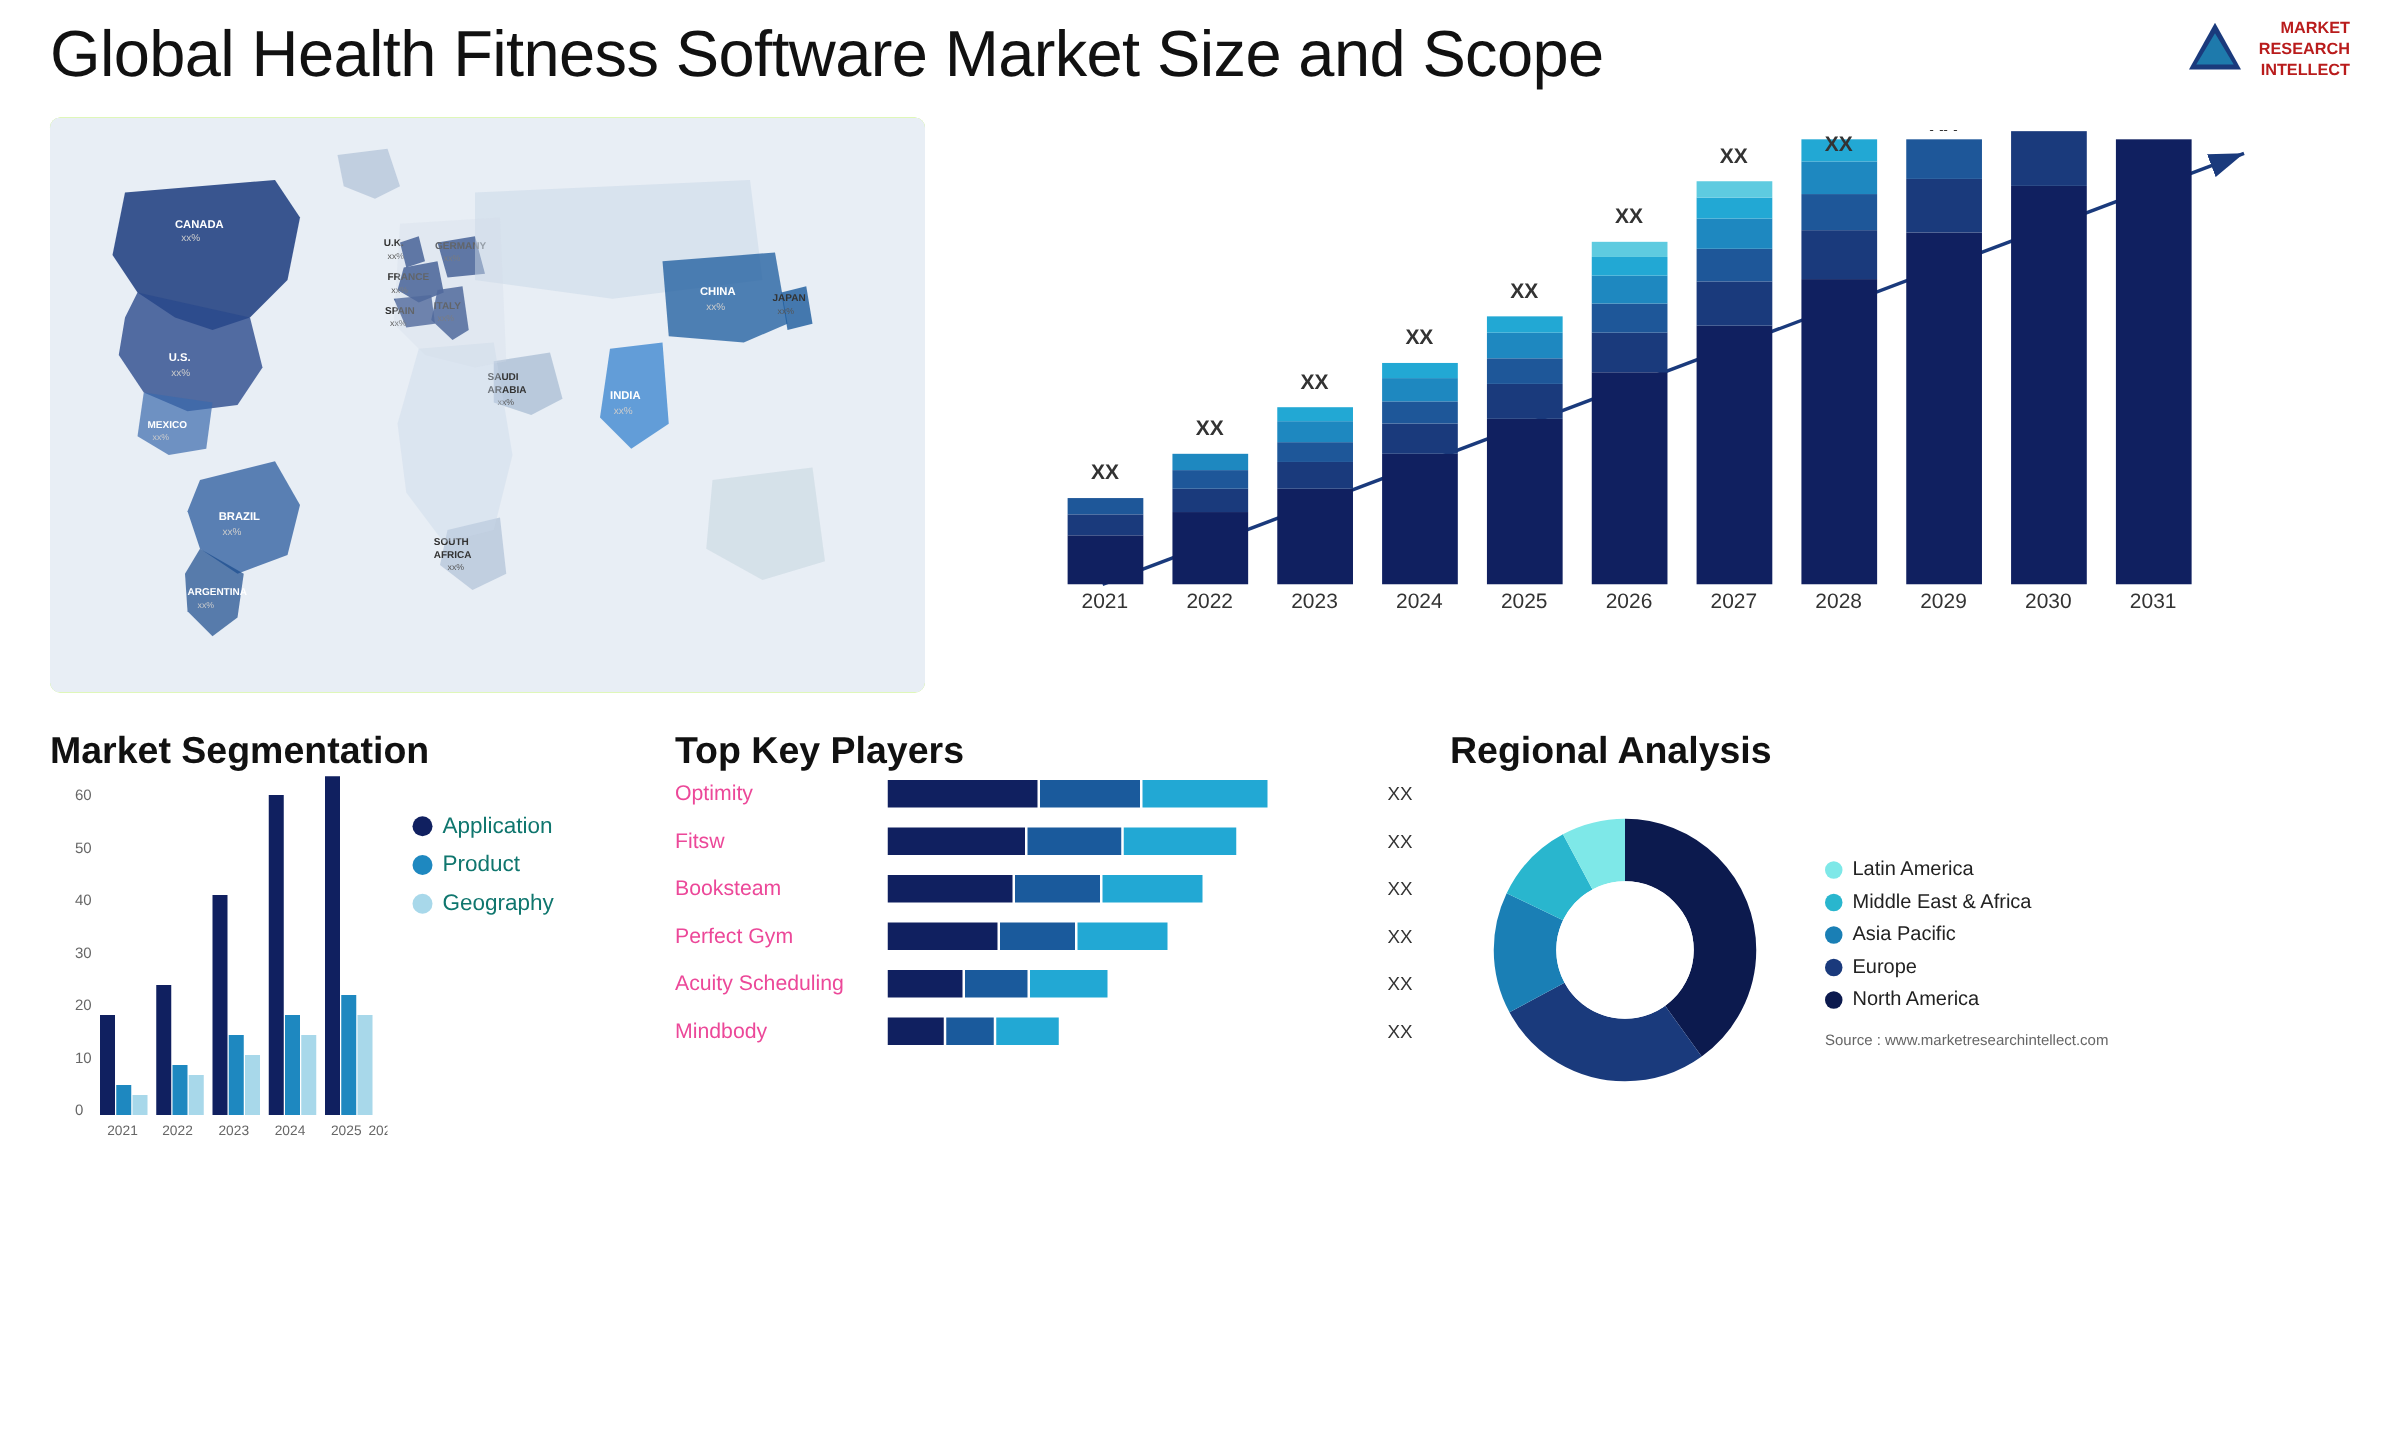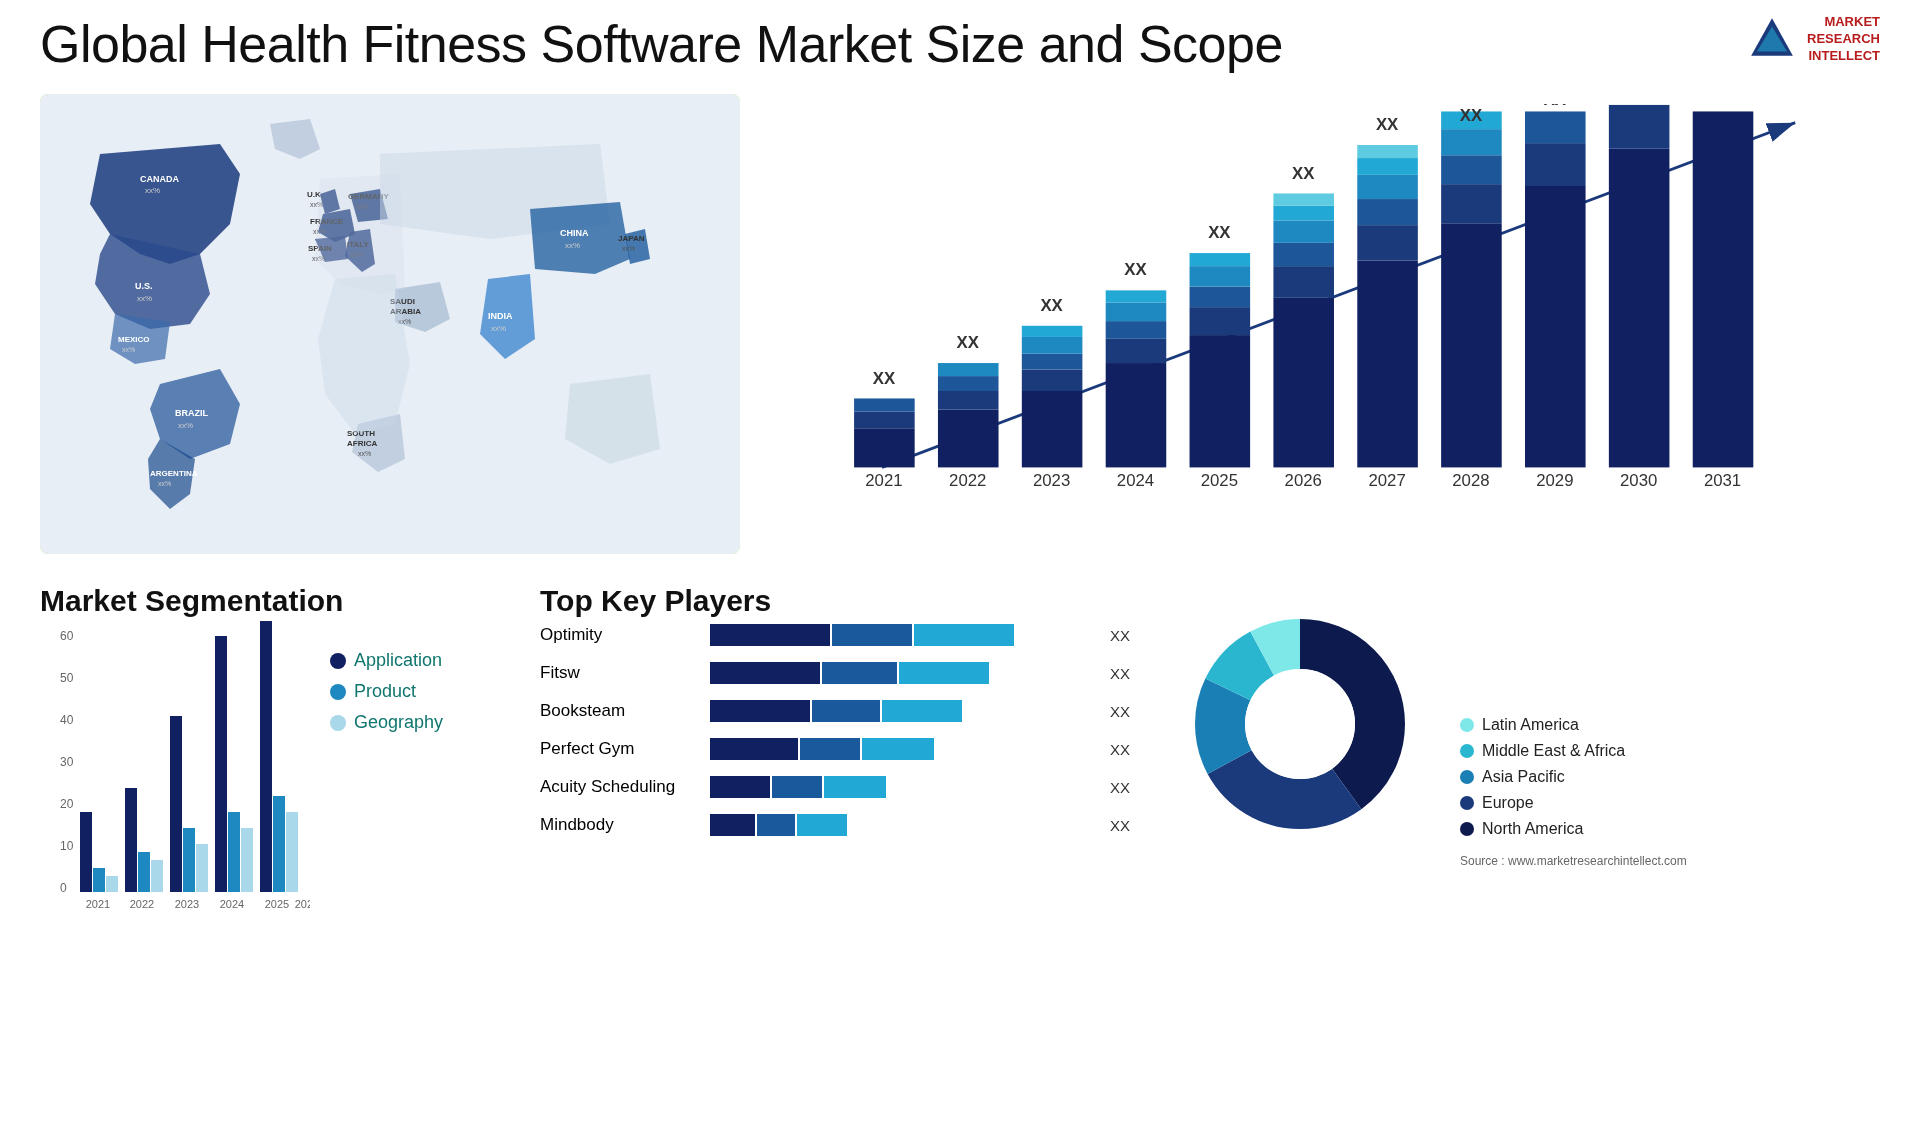--- a/index.html
+++ b/index.html
@@ -131,40 +131,40 @@
       flex-direction: column;
       gap: 8px;
     }
     .player-row {
       display: flex;
       align-items: center;
       gap: 10px;
     }
     .player-name {
       font-size: 17px;
-      color: #000000;
+      color: #ec4899;
       width: 160px;
       flex-shrink: 0;
     }
     .player-bar-wrap {
       flex: 1;
       height: 30px;
       display: flex;
       gap: 2px;
     }
     .player-value {
       font-size: 15px;
       color: #333;
       width: 30px;
     }
 
     
     .regional-content {
       display: flex;
-      align-items: flex-end;
+      align-items: center;
       gap: 20px;
     }
     .donut-wrap {
       flex: 0 0 280px;
     }
     .regional-legend {
       display: flex;
       flex-direction: column;
       gap: 8px;
     }
@@ -529,20 +529,21 @@
               <rect x="87" y="4" width="50" height="22" fill="#22a8d4"></rect>
             </svg>
           </div>
           <span class="player-value">XX</span>
         </div>
 
       </div>
     </div>
 
     <div class="regional-area">
+      <div class="section-title">Regional Analysis</div>
       <div class="regional-content">
         <div class="donut-wrap">
           <svg viewBox="0 0 280 280" width="280" height="280">
 
             <circle cx="140" cy="140" r="80" fill="none" stroke="#0c1a4e" stroke-width="50" stroke-dasharray="201.06 301.59" stroke-dashoffset="0" transform="rotate(-90 140 140)"></circle>
 
             <circle cx="140" cy="140" r="80" fill="none" stroke="#1a3a7c" stroke-width="50" stroke-dasharray="135.72 366.93" stroke-dashoffset="-201.06" transform="rotate(-90 140 140)"></circle>
 
             <circle cx="140" cy="140" r="80" fill="none" stroke="#1a7fb5" stroke-width="50" stroke-dasharray="75.4 427.25" stroke-dashoffset="-336.78" transform="rotate(-90 140 140)"></circle>
 

